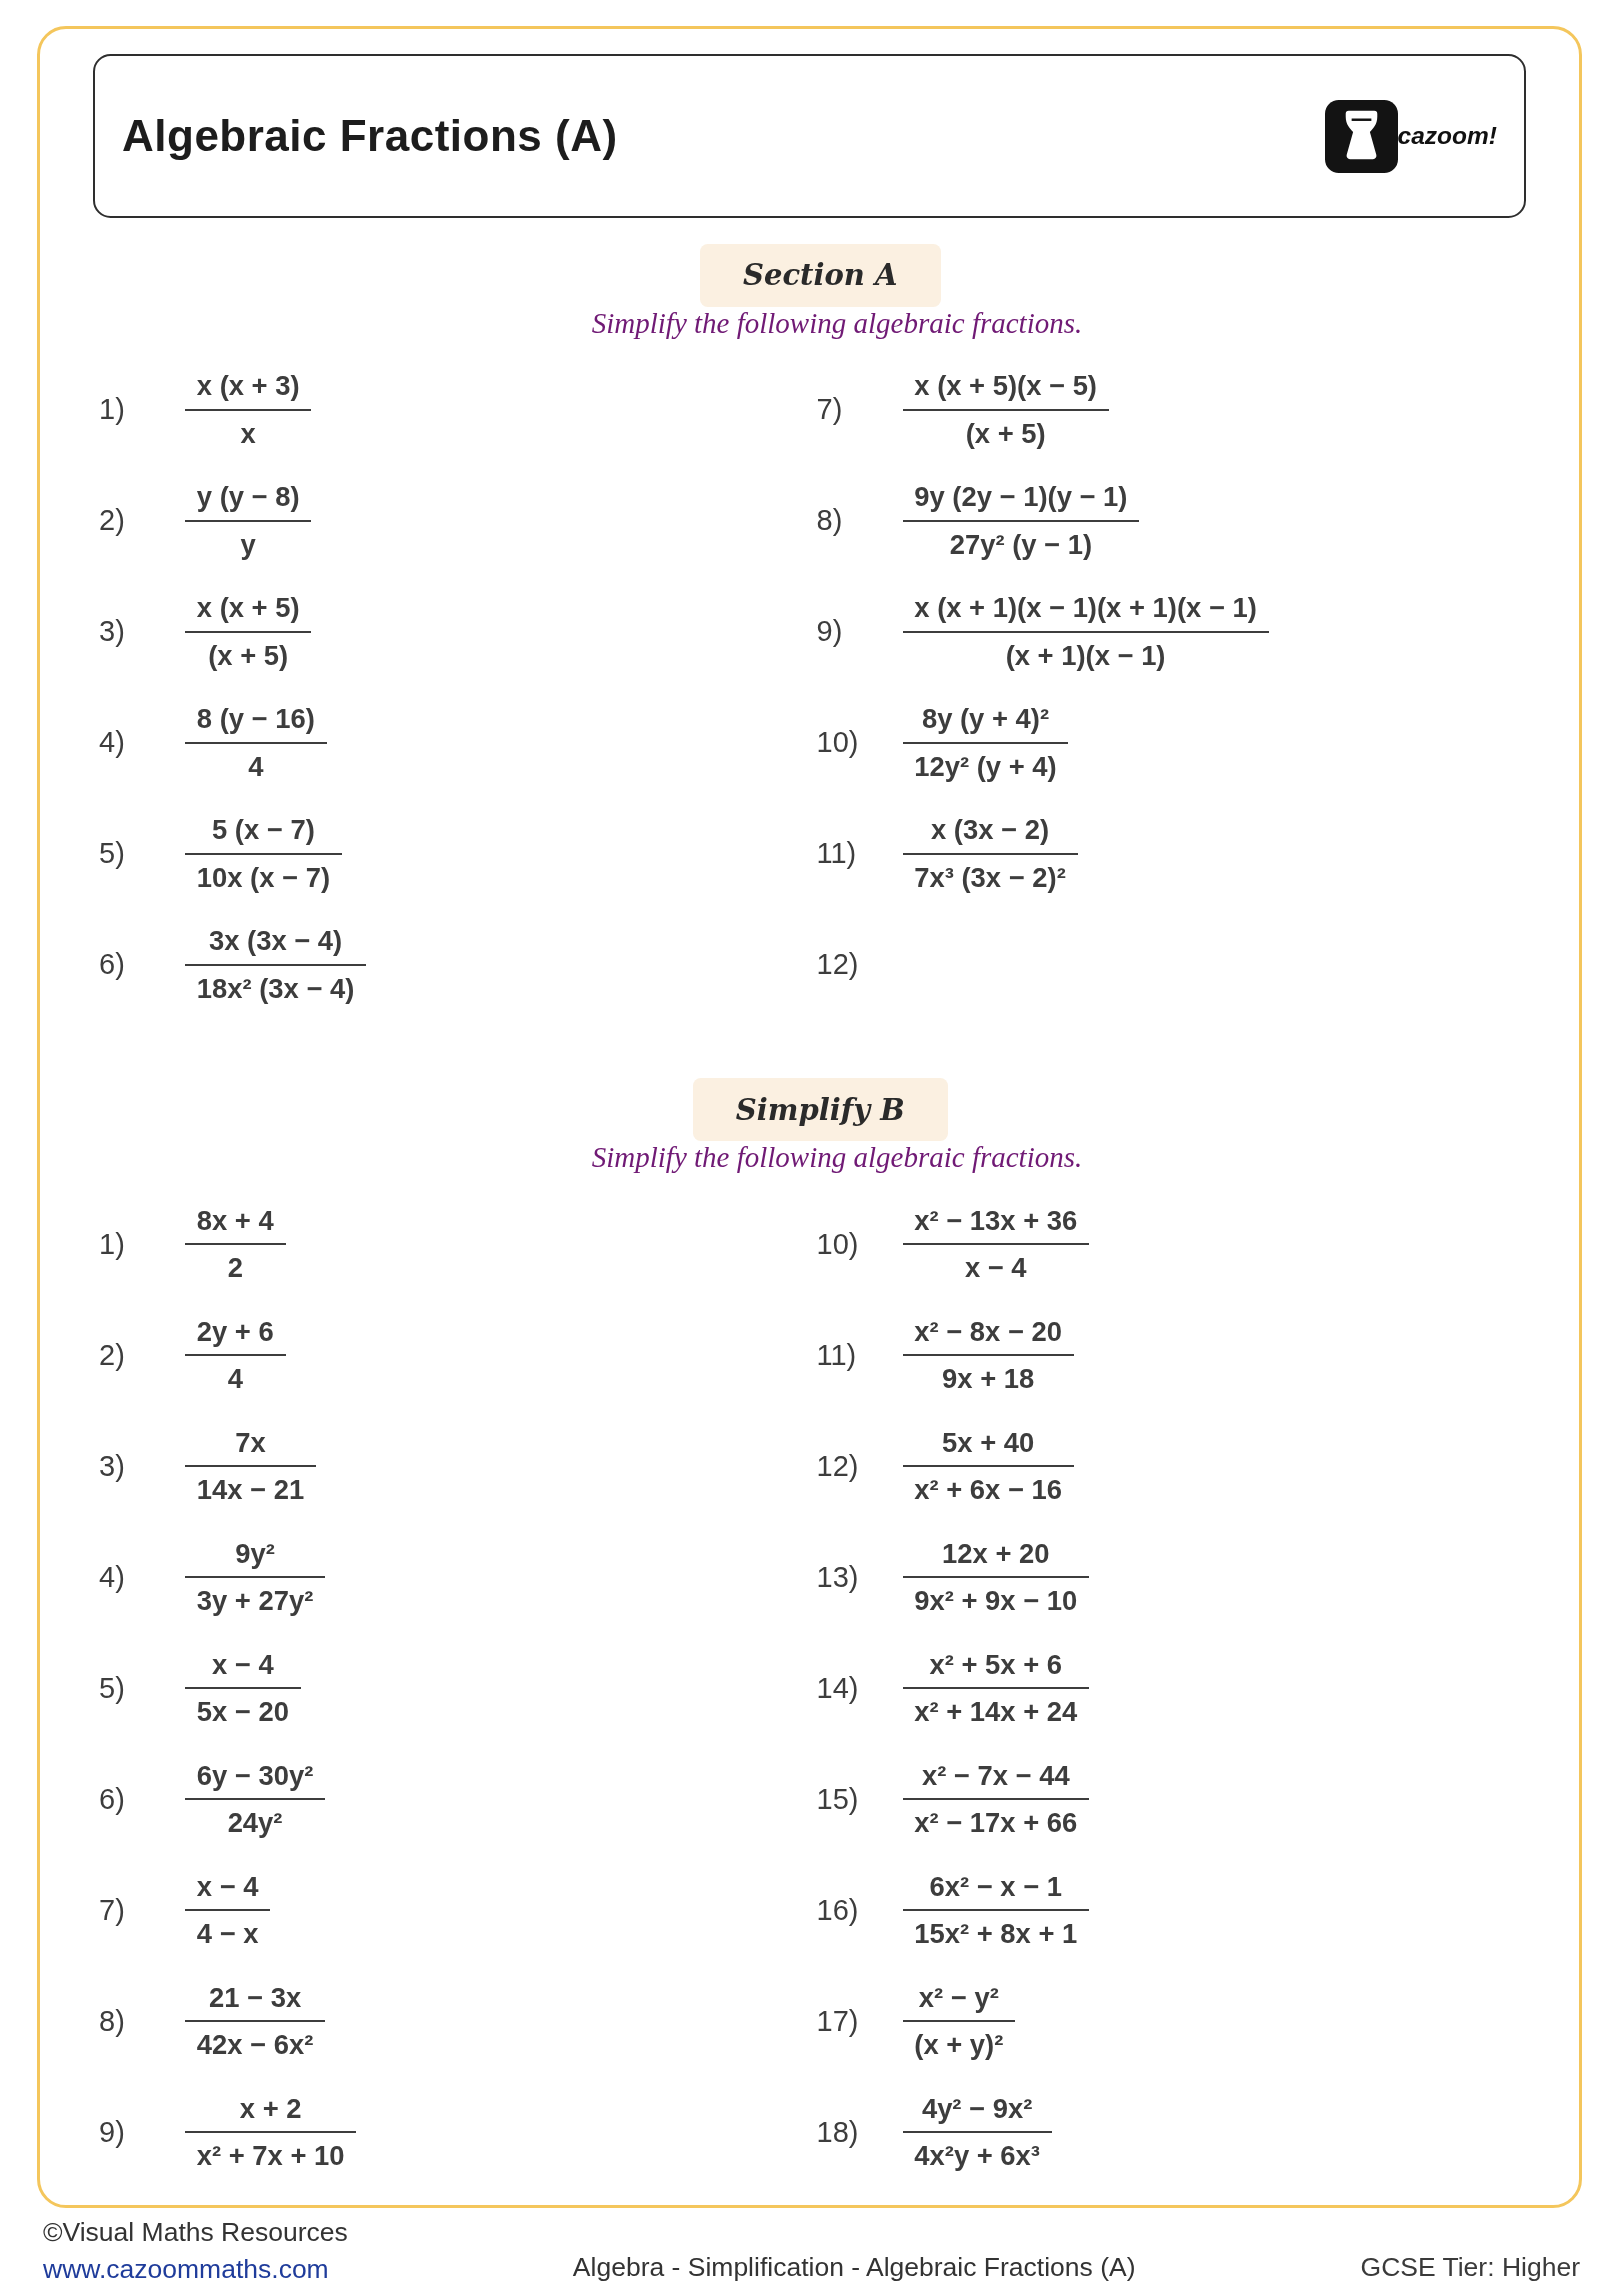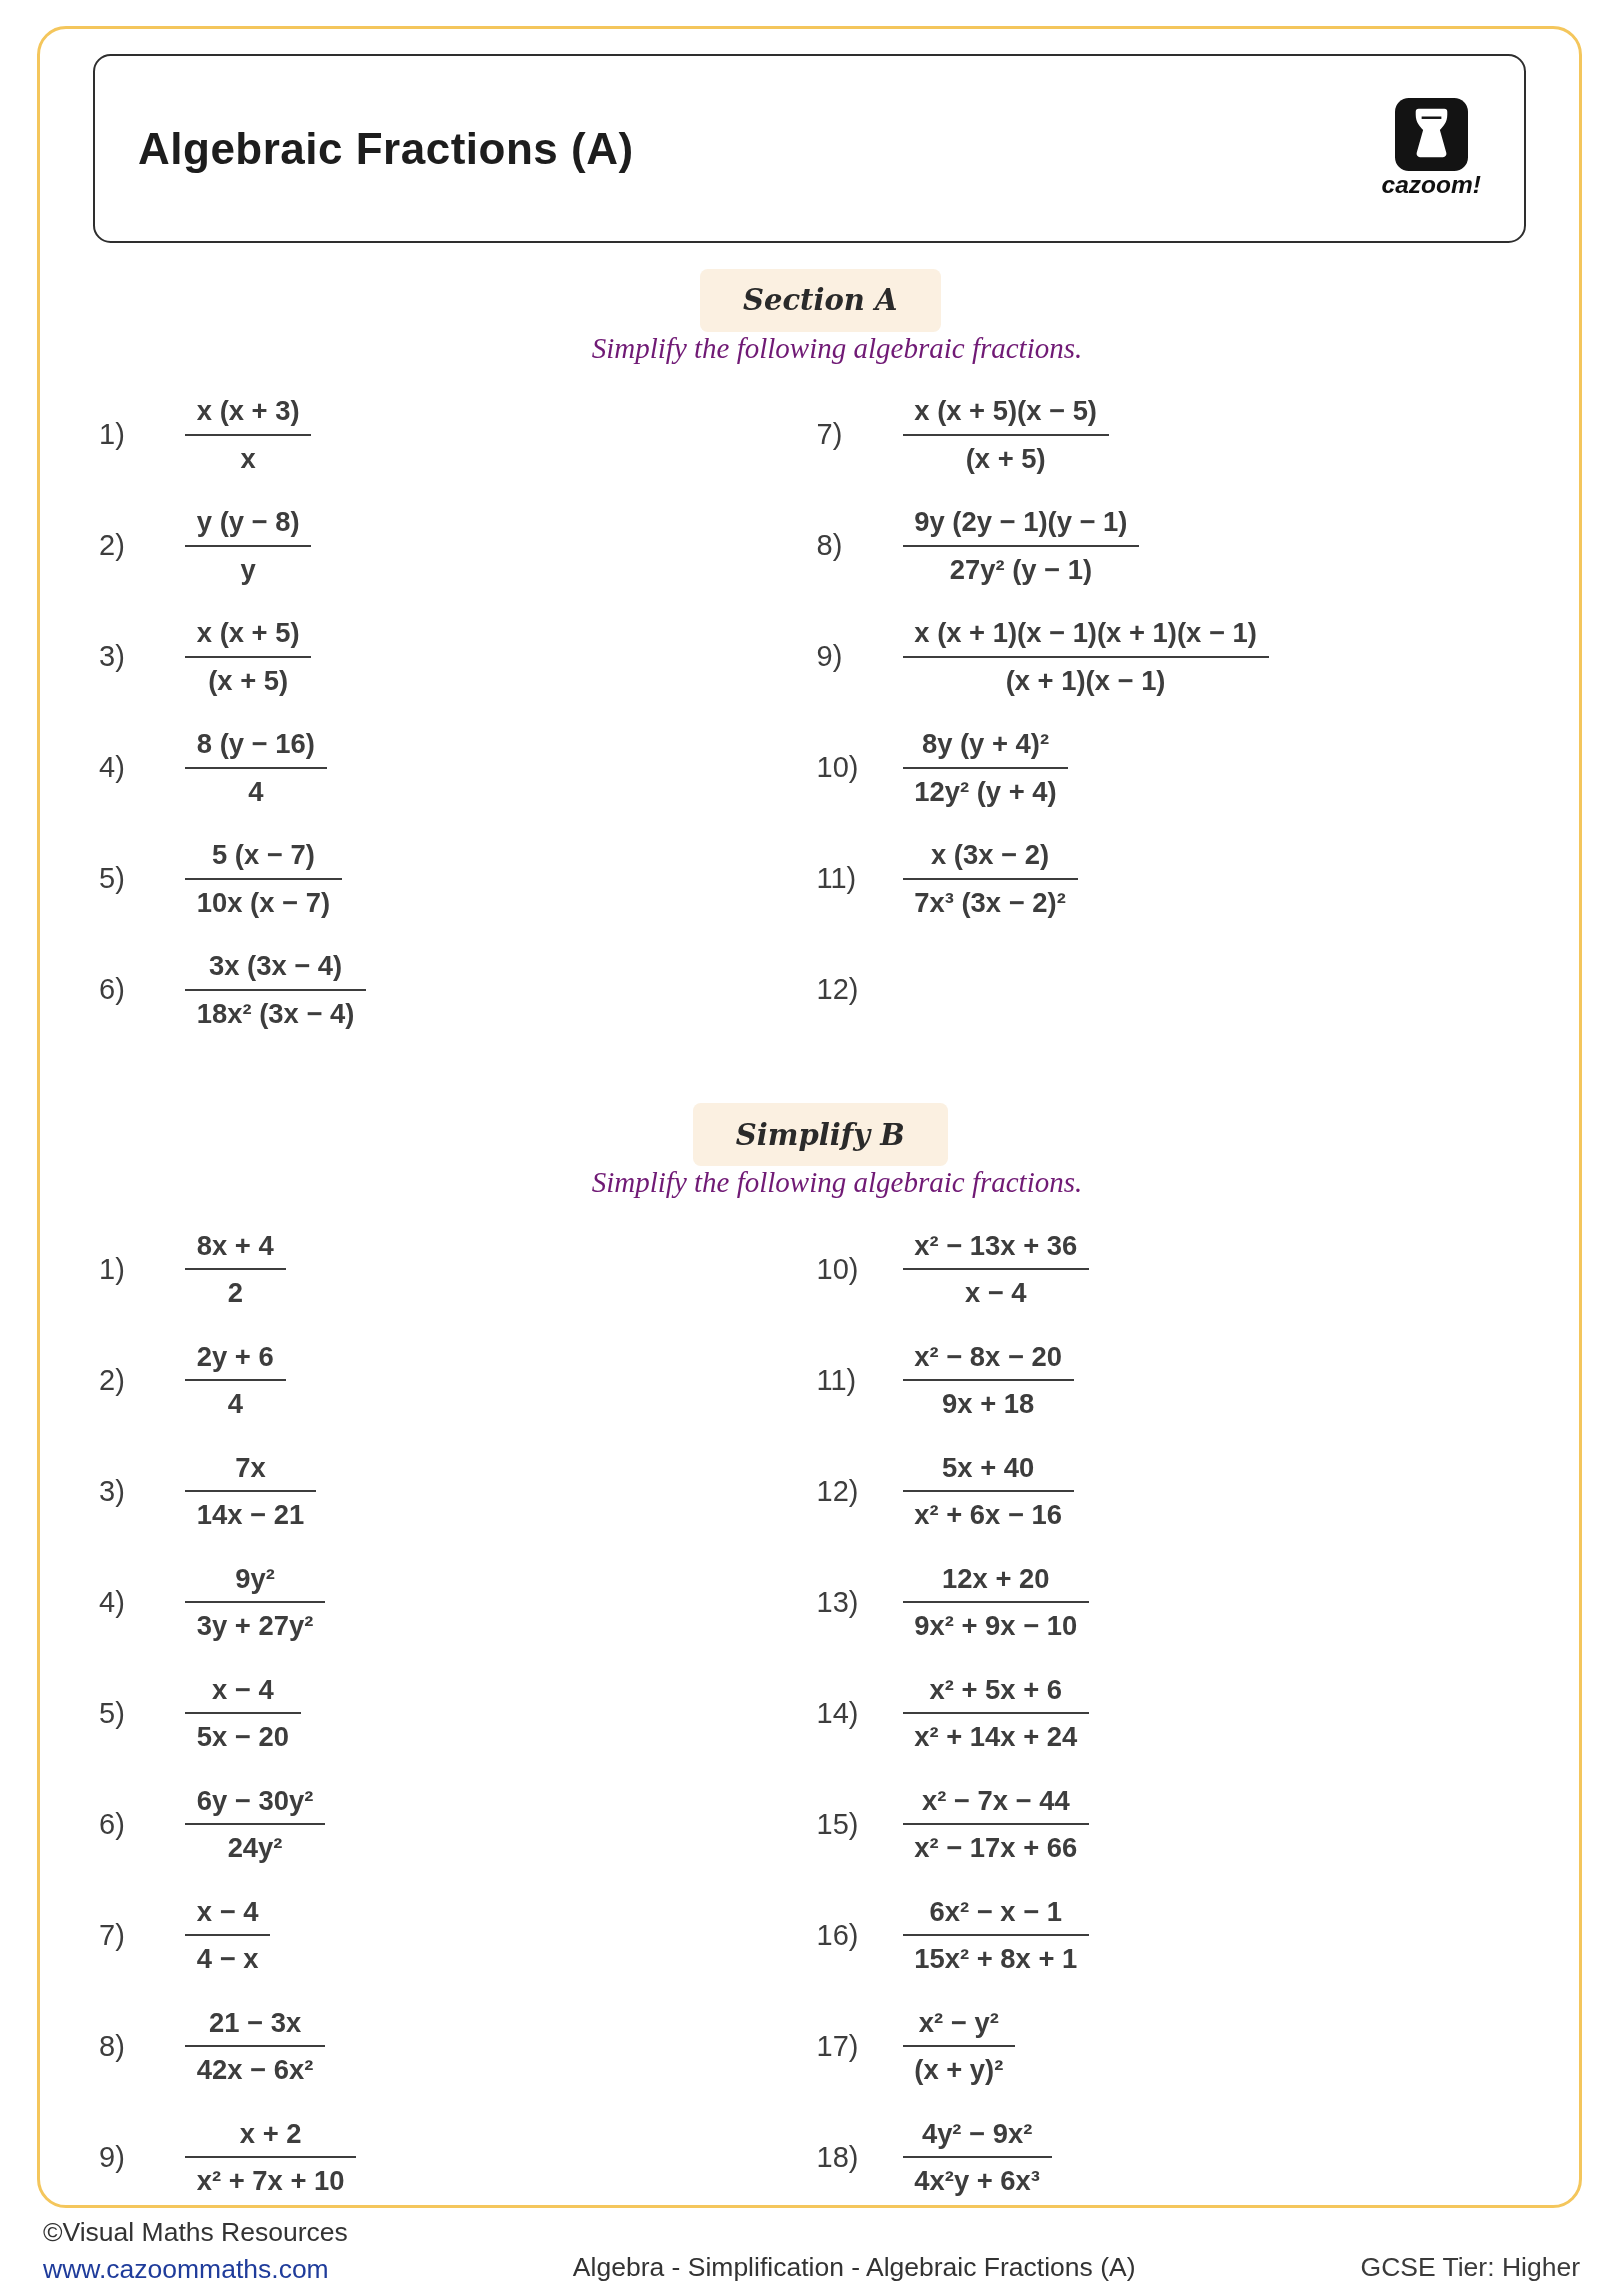--- a/index.html
+++ b/index.html
@@ -12,29 +12,29 @@
     overflow:hidden;
   }
   .frame{
     position:absolute;left:37px;top:25.5px;width:1545px;height:2182px;
     border:3.9px solid #F4C65C;border-radius:29px;
     box-sizing:border-box;
     padding:25.5px 0 0 0;
   }
   
   .header-box{
-    margin:0 53px;height:189px;
+    margin:0 53px;height:164px;
     border:2.9px solid #2e2e2e;border-radius:17.6px;
     display:flex;align-items:center;justify-content:space-between;
-    padding:0 43px;box-sizing:border-box;
+    padding:0 27px;box-sizing:border-box;
   }
   .page-title{
     font-size:44px;font-weight:bold;color:#1d1d1d;letter-spacing:0.5px;
   }
-  .logo{display:flex;flex-direction:column;align-items:center;gap:0;}
+  .logo{display:flex;align-items:center;gap:0;}
   .logo-icon{width:73px;height:73px;display:block;}
   .logo-text{font-size:24.5px;font-weight:bold;font-style:italic;color:#111;}
   
   .section-head{display:flex;align-items:center;margin-top:25.5px;flex-direction:column;}
   .section-chip{
     margin-left:21.6px;
     background:#FBF0E1;border-radius:7.8px;
     padding:14.7px 43px;
     font-family:"DejaVu Serif", serif;
     font-weight:bold;font-style:italic;

